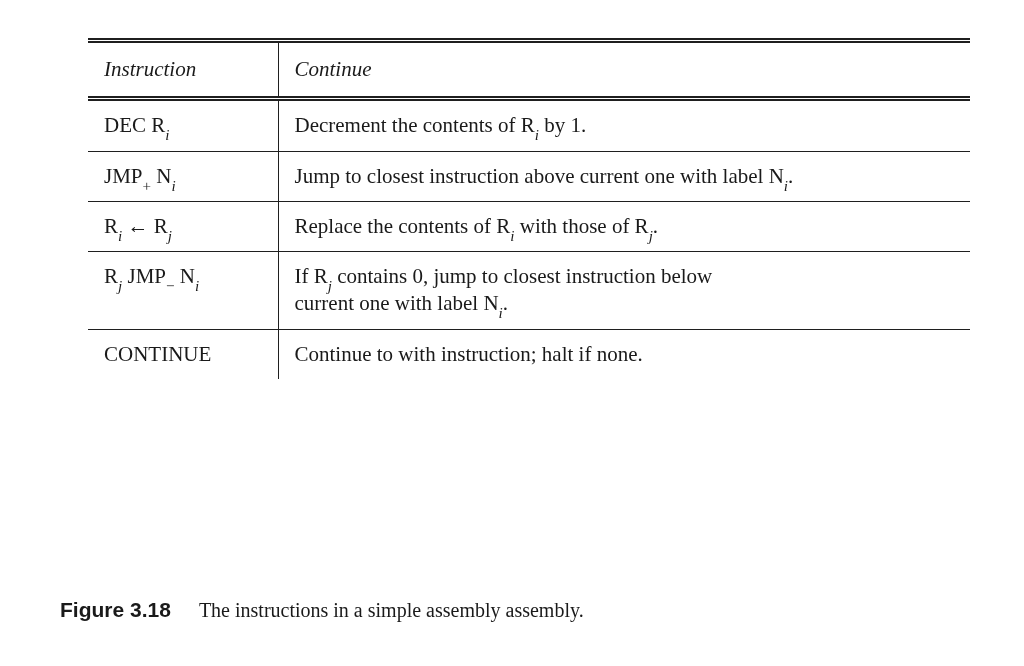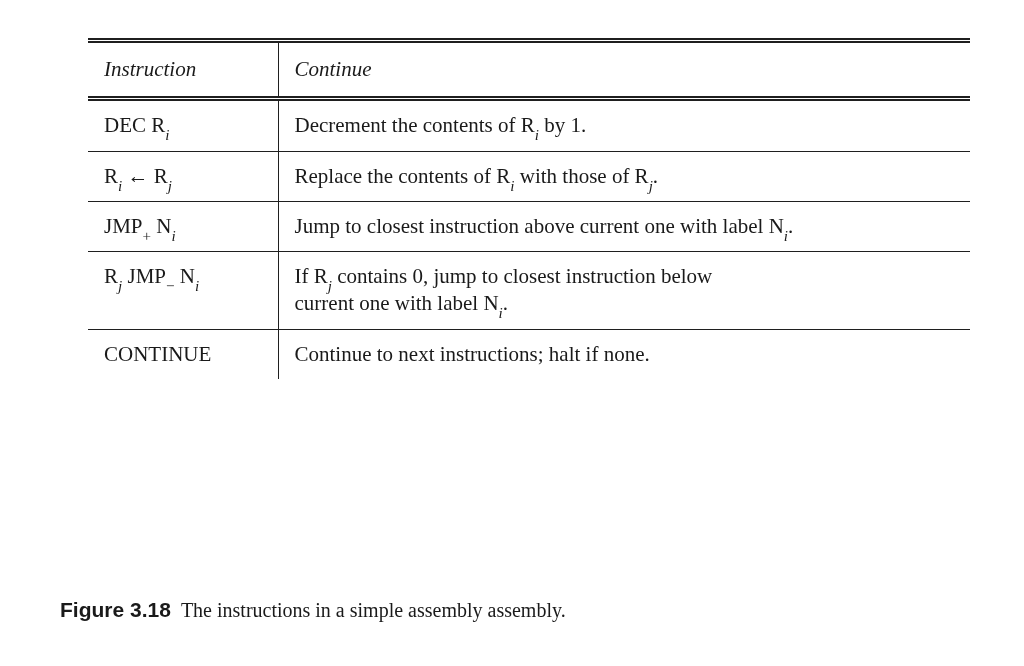--- a/index.html
+++ b/index.html
@@ -59,21 +59,21 @@
     position: absolute;
     left: 60px;
     top: 598px;
     font-size: 20px;
     white-space: nowrap;
   }
   .caption .fig-label {
     font-family: "Liberation Sans", sans-serif;
     font-weight: bold;
     font-size: 21px;
-    margin-right: 10px;
+    margin-right: 28px;
   }
 </style>
 </head>
 <body>
 
 <div class="page">
 
   <div class="table-wrap">
     <table class="asm-table">
       <colgroup>
@@ -85,34 +85,34 @@
           <th>Instruction</th>
           <th>Continue</th>
         </tr>
       </thead>
       <tbody>
           <tr>
             <td>DEC R<sub class="subvar">i</sub></td>
             <td>Decrement the contents of R<sub class="subvar">i</sub> by 1.</td>
           </tr>
           <tr>
+            <td>JMP<sub class="subop">+</sub> N<sub class="subvar">i</sub></td>
+            <td>Jump to closest instruction above current one with label N<sub class="subvar">i</sub>.</td>
+          </tr>
+          <tr>
             <td>R<sub class="subvar">i</sub> ← R<sub class="subvar">j</sub></td>
             <td>Replace the contents of R<sub class="subvar">i</sub> with those of R<sub class="subvar">j</sub>.</td>
-          </tr>
-          <tr>
-            <td>JMP<sub class="subop">+</sub> N<sub class="subvar">i</sub></td>
-            <td>Jump to closest instruction above current one with label N<sub class="subvar">i</sub>.</td>
           </tr>
           <tr>
             <td>R<sub class="subvar">j</sub> JMP<sub class="subop">−</sub> N<sub class="subvar">i</sub></td>
             <td>If R<sub class="subvar">j</sub> contains 0, jump to closest instruction below<br>current one with label N<sub class="subvar">i</sub>.</td>
           </tr>
           <tr>
             <td>CONTINUE</td>
-            <td>Continue to next instructions; halt if none.</td>
+            <td>Continue to with instruction; halt if none.</td>
           </tr>
         </tbody>
     </table>
   </div>
 
   <div class="caption">
     <span class="fig-label">Figure 3.18</span><span>The instructions in a simple assembly assembly.</span>
   </div>
 
 </div>

